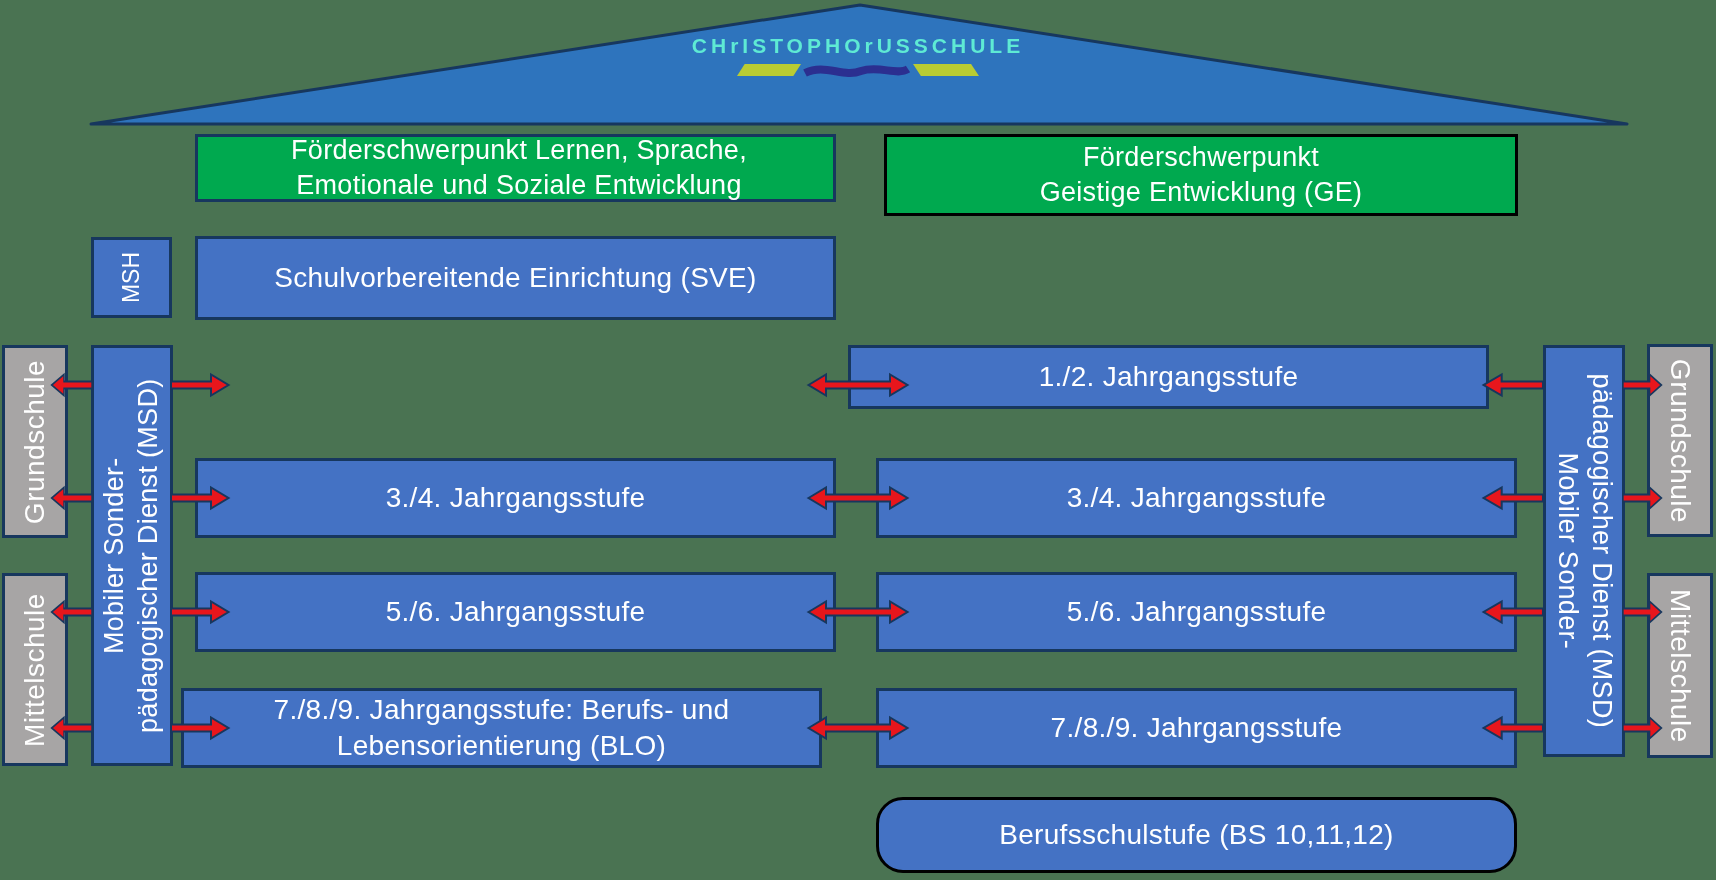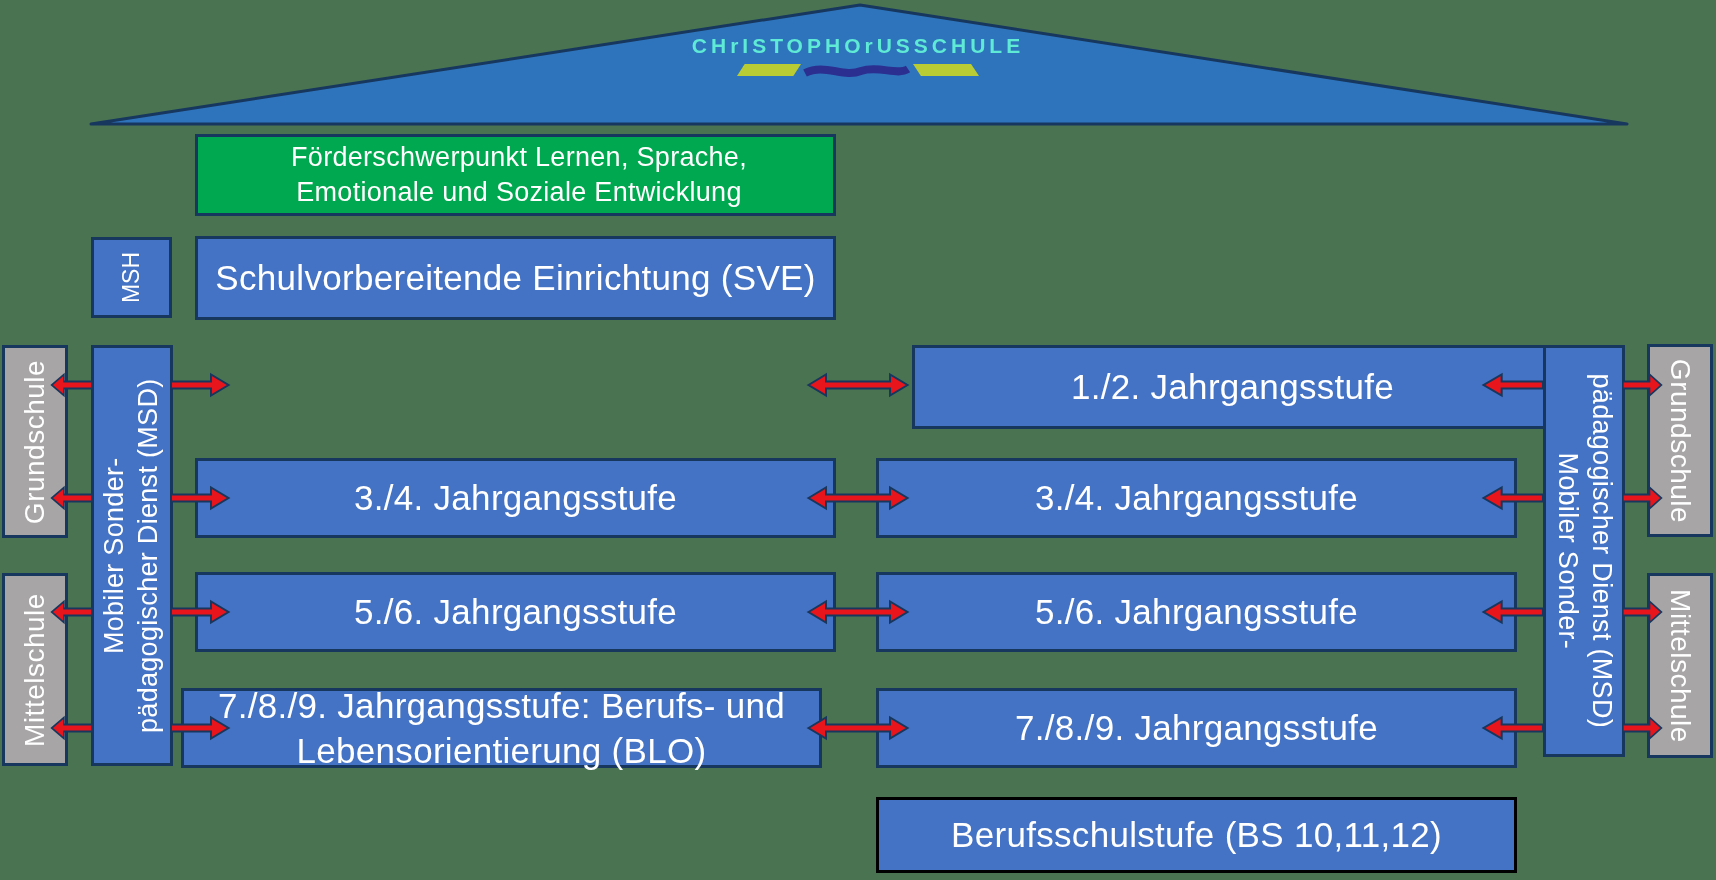--- a/index.html
+++ b/index.html
@@ -13,21 +13,21 @@
   .box{
     position:absolute;display:flex;align-items:center;justify-content:center;
     box-sizing:border-box;text-align:center;
   }
   .blue{background:#4472C4;border:3px solid #17375E;}
   .green{background:#00A94F;border:3px solid #17375E;}
   .green-blk{background:#00A94F;border:3px solid #000;}
   .blue-blk{background:#4472C4;border:3px solid #000;}
   .gray{background:#A7A5A5;border:3px solid #17375E;}
   .lbl{white-space:pre-line;letter-spacing:.3px;line-height:1.3;}
-  .row-lbl{font-size:35px;}
+  .row-lbl{font-size:28px;}
   .hdr-lbl{font-size:27px;}
   .rot-ccw{transform:rotate(-90deg);white-space:nowrap;text-align:center;}
   .rot-cw{transform:rotate(90deg);white-space:nowrap;text-align:center;}
   .side-lbl{font-size:28px;letter-spacing:.5px;}
   .msd-lbl{font-size:27px;line-height:1.25;letter-spacing:.3px;}
   .arr{position:absolute;height:26px;}
   .logo{position:absolute;left:633px;top:34px;width:450px;text-align:center;}
   .logo-title{font-size:21px;font-weight:700;letter-spacing:4px;color:#5eead4;white-space:nowrap;}
   .logo-shapes{position:relative;height:22px;margin-top:3px;}
   .lime{position:absolute;background:#B9CC33;height:12px;top:3px;}
@@ -49,56 +49,60 @@
     <div class="logo-title">CHrISTOPHOrUSSCHULE</div>
     <div class="logo-shapes">
       <div class="lime lime-l"></div>
       <svg class="wave" viewBox="0 0 110 22">
         <path d="M4 12 C 24 2, 42 17, 60 10 C 78 4, 96 15, 107 8" stroke="#2B2F90" stroke-width="8" fill="none"></path>
       </svg>
       <div class="lime lime-r"></div>
     </div>
   </div>
 
-  <div class="box green" style="left:195px;top:134px;width:641px;height:82px;padding-left:7px;">
+  <div class="box green" style="left:195px;top:134px;width:641px;height:68px;padding-left:7px;">
     <span class="lbl hdr-lbl">Förderschwerpunkt Lernen, Sprache,
 Emotionale und Soziale Entwicklung</span>
+  </div>
+  <div class="box green-blk" style="left:884px;top:134px;width:634px;height:82px;">
+    <span class="lbl hdr-lbl">Förderschwerpunkt
+Geistige Entwicklung (GE)</span>
   </div>
 
   <div class="box blue" style="left:91px;top:237px;width:81px;height:81px;">
     <span class="rot-ccw" style="font-size:23px;">MSH</span>
   </div>
   <div class="box blue" style="left:195px;top:236px;width:641px;height:84px;">
     <span class="lbl row-lbl">Schulvorbereitende Einrichtung (SVE)</span>
   </div>
 
   <div class="box blue" style="left:195px;top:458px;width:641px;height:80px;">
     <span class="lbl row-lbl">3./4. Jahrgangsstufe</span>
   </div>
   <div class="box blue" style="left:195px;top:572px;width:641px;height:80px;">
     <span class="lbl row-lbl">5./6. Jahrgangsstufe</span>
   </div>
   <div class="box blue" style="left:181px;top:688px;width:641px;height:80px;">
     <span class="lbl row-lbl">7./8./9. Jahrgangsstufe: Berufs- und
 Lebensorientierung (BLO)</span>
   </div>
 
-  <div class="box blue" style="left:912px;top:345px;width:641px;height:84px;justify-content:center;">
+  <div class="box blue" style="left:848px;top:345px;width:641px;height:64px;justify-content:center;">
     <span class="lbl row-lbl">1./2. Jahrgangsstufe</span>
   </div>
   <div class="box blue" style="left:876px;top:458px;width:641px;height:80px;">
     <span class="lbl row-lbl">3./4. Jahrgangsstufe</span>
   </div>
   <div class="box blue" style="left:876px;top:572px;width:641px;height:80px;">
     <span class="lbl row-lbl">5./6. Jahrgangsstufe</span>
   </div>
   <div class="box blue" style="left:876px;top:688px;width:641px;height:80px;">
     <span class="lbl row-lbl">7./8./9. Jahrgangsstufe</span>
   </div>
-  <div class="box blue-blk" style="left:876px;top:797px;width:641px;height:76px;">
+  <div class="box blue-blk" style="left:876px;top:797px;width:641px;height:76px;border-radius:27px;">
     <span class="lbl row-lbl">Berufsschulstufe (BS 10,11,12)</span>
   </div>
 
   <div class="box blue" style="left:91px;top:345px;width:82px;height:421px;">
     <div class="rot-ccw msd-lbl">
       <div>Mobiler Sonder-</div>
       <div>pädagogischer Dienst (MSD)</div>
     </div>
   </div>
 

